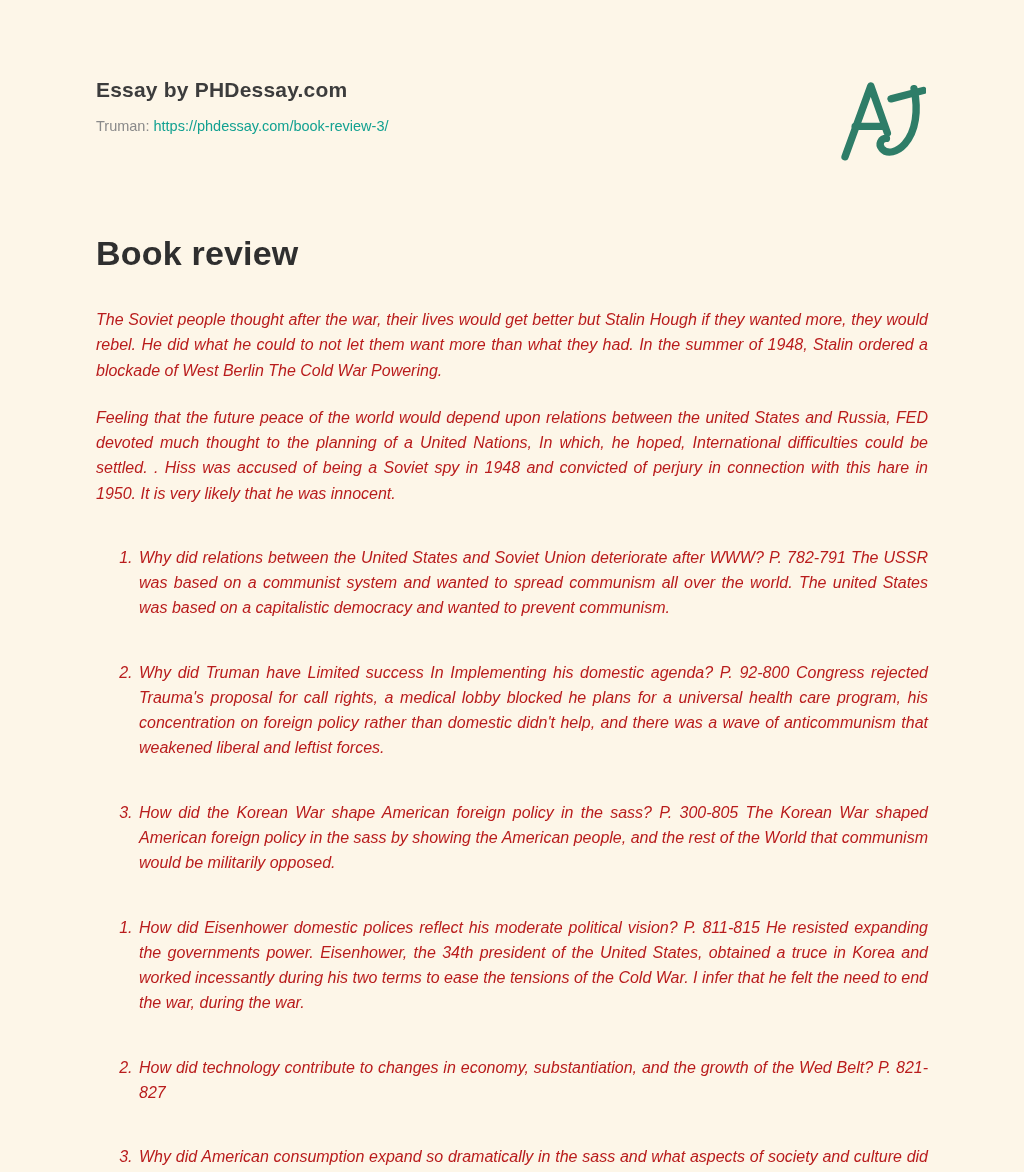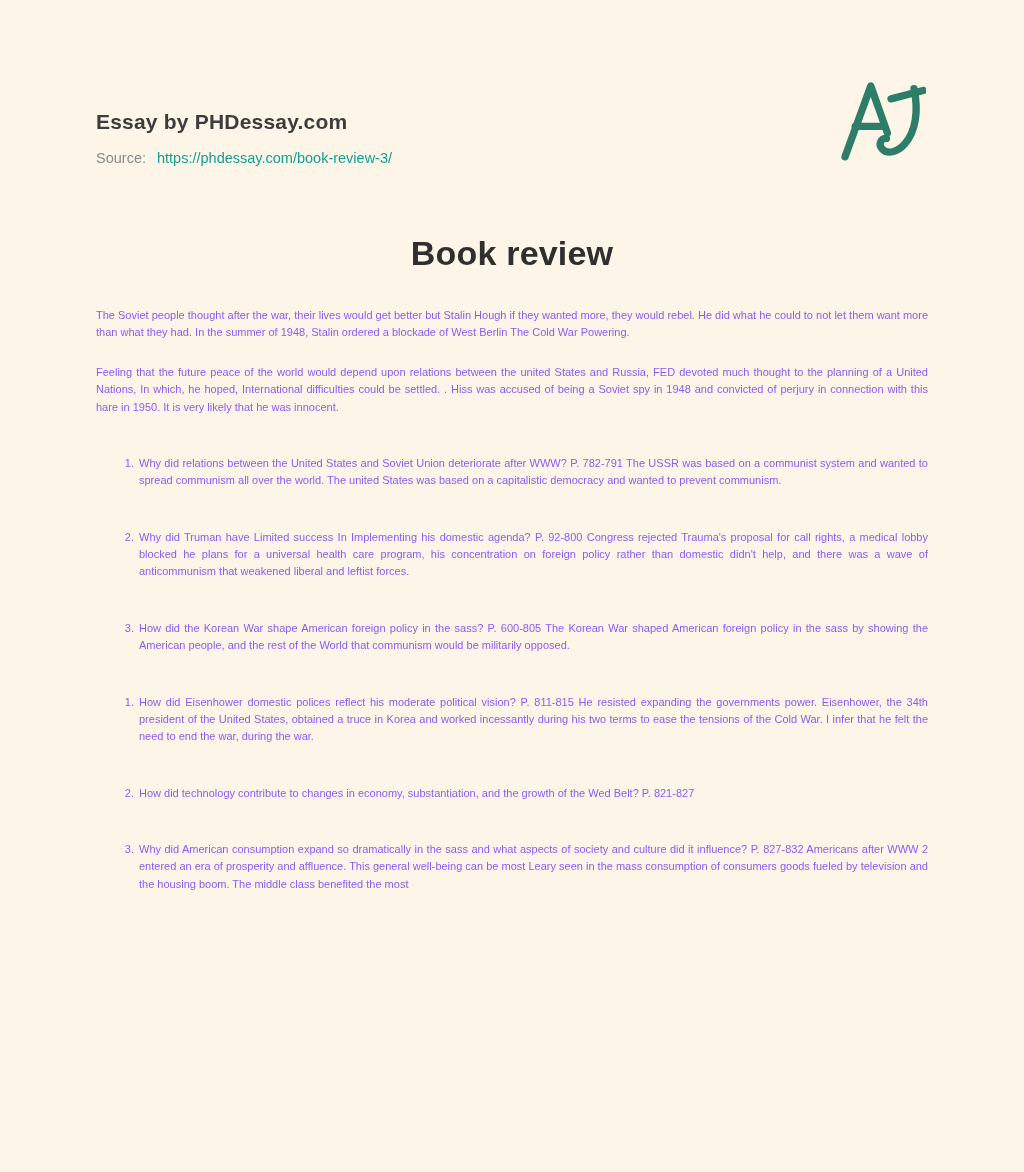--- a/index.html
+++ b/index.html
@@ -19,66 +19,66 @@
     width: 1024px;
     min-height: 1172px;
     padding: 78px 96px 60px 96px;
     position: relative;
   }
 
   
   .header {
     display: flex;
     justify-content: space-between;
-    align-items: flex-end;
+    align-items: flex-start;
     margin-bottom: 68px;
   }
 
   .header-title {
     font-size: 21px;
     font-weight: 700;
     color: #3c3c3c;
     letter-spacing: 0.2px;
     margin-bottom: 16px;
   }
 
   .source-line {
     font-size: 14.5px;
     color: #8a8a8a;
   }
 
   .source-line a {
     color: #12a191;
     text-decoration: none;
-    margin-left: 11px;
+    margin-left: 4px;
   }
 
   .logo {
     width: 92px;
     height: 92px;
     flex: 0 0 auto;
     margin-right: 2px;
     margin-top: -4px;
   }
 
   
   .essay-title {
     font-size: 34px;
     font-weight: 700;
     color: #2f2f2f;
     letter-spacing: 0.2px;
     margin-bottom: 34px;
-    text-align: center;
   }
 
   .body-text, .chapter-heading, li {
-    font-size: 11px;
+    font-size: 16px;
     line-height: 1.58;
-    color: #8b5cf6;
+    color: #b91c1c;
     text-align: justify;
+    font-style: italic;
   }
 
   p.body-text { margin-bottom: 22px; }
 
   .chapter-heading {
     margin-top: 34px;
     margin-bottom: 26px;
     text-align: left;
   }
 
@@ -95,21 +95,21 @@
 </style>
 </head>
 <body>
 
 <div class="page">
 
   <div class="header">
     <div class="header-left">
       <div class="header-title">Essay by PHDessay.com</div>
       <div class="source-line">
-        <span>Source:</span><a href="#">https://phdessay.com/book-review-3/</a>
+        <span>Truman:</span><a href="#">https://phdessay.com/book-review-3/</a>
       </div>
     </div>
 
     <div class="logo">
       <svg viewBox="0 0 100 100" width="92" height="92" aria-hidden="true">
         <g fill="none" stroke="#2e7d68" stroke-width="8" stroke-linecap="round" stroke-linejoin="round">
 
           <path d="M12 90 L40 13 L58 64"></path>
           <path d="M23 57 L53 57"></path>
 
@@ -124,21 +124,21 @@
     <h1 class="essay-title">Book review</h1>
 
     <p class="body-text">The Soviet people thought after the war, their lives would get better but Stalin Hough if they wanted more, they would rebel. He did what he could to not let them want more than what they had. In the summer of 1948, Stalin ordered a blockade of West Berlin The Cold War Powering.</p>
 
     <p class="body-text">Feeling that the future peace of the world would depend upon relations between the united States and Russia, FED devoted much thought to the planning of a United Nations, In which, he hoped, International difficulties could be settled. . Hiss was accused of being a Soviet spy in 1948 and convicted of perjury in connection with this hare in 1950. It is very likely that he was innocent.</p>
 
 
     <ol class="question-list">
       <li>Why did relations between the United States and Soviet Union deteriorate after WWW? P. 782-791 The USSR was based on a communist system and wanted to spread communism all over the world. The united States was based on a capitalistic democracy and wanted to prevent communism.</li>
       <li>Why did Truman have Limited success In Implementing his domestic agenda? P. 92-800 Congress rejected Trauma's proposal for call rights, a medical lobby blocked he plans for a universal health care program, his concentration on foreign policy rather than domestic didn't help, and there was a wave of anticommunism that weakened liberal and leftist forces.</li>
-      <li>How did the Korean War shape American foreign policy in the sass? P. 600-805 The Korean War shaped American foreign policy in the sass by showing the American people, and the rest of the World that communism would be militarily opposed.</li>
+      <li>How did the Korean War shape American foreign policy in the sass? P. 300-805 The Korean War shaped American foreign policy in the sass by showing the American people, and the rest of the World that communism would be militarily opposed.</li>
     </ol>
 
 
     <ol class="question-list">
       <li>How did Eisenhower domestic polices reflect his moderate political vision? P. 811-815 He resisted expanding the governments power. Eisenhower, the 34th president of the United States, obtained a truce in Korea and worked incessantly during his two terms to ease the tensions of the Cold War. I infer that he felt the need to end the war, during the war.</li>
       <li>How did technology contribute to changes in economy, substantiation, and the growth of the Wed Belt? P. 821-827</li>
       <li>Why did American consumption expand so dramatically in the sass and what aspects of society and culture did it influence? P. 827-832 Americans after WWW 2 entered an era of prosperity and affluence. This general well-being can be most Leary seen in the mass consumption of consumers goods fueled by television and the housing boom. The middle class benefited the most</li>
 
     </ol>
   </main>

